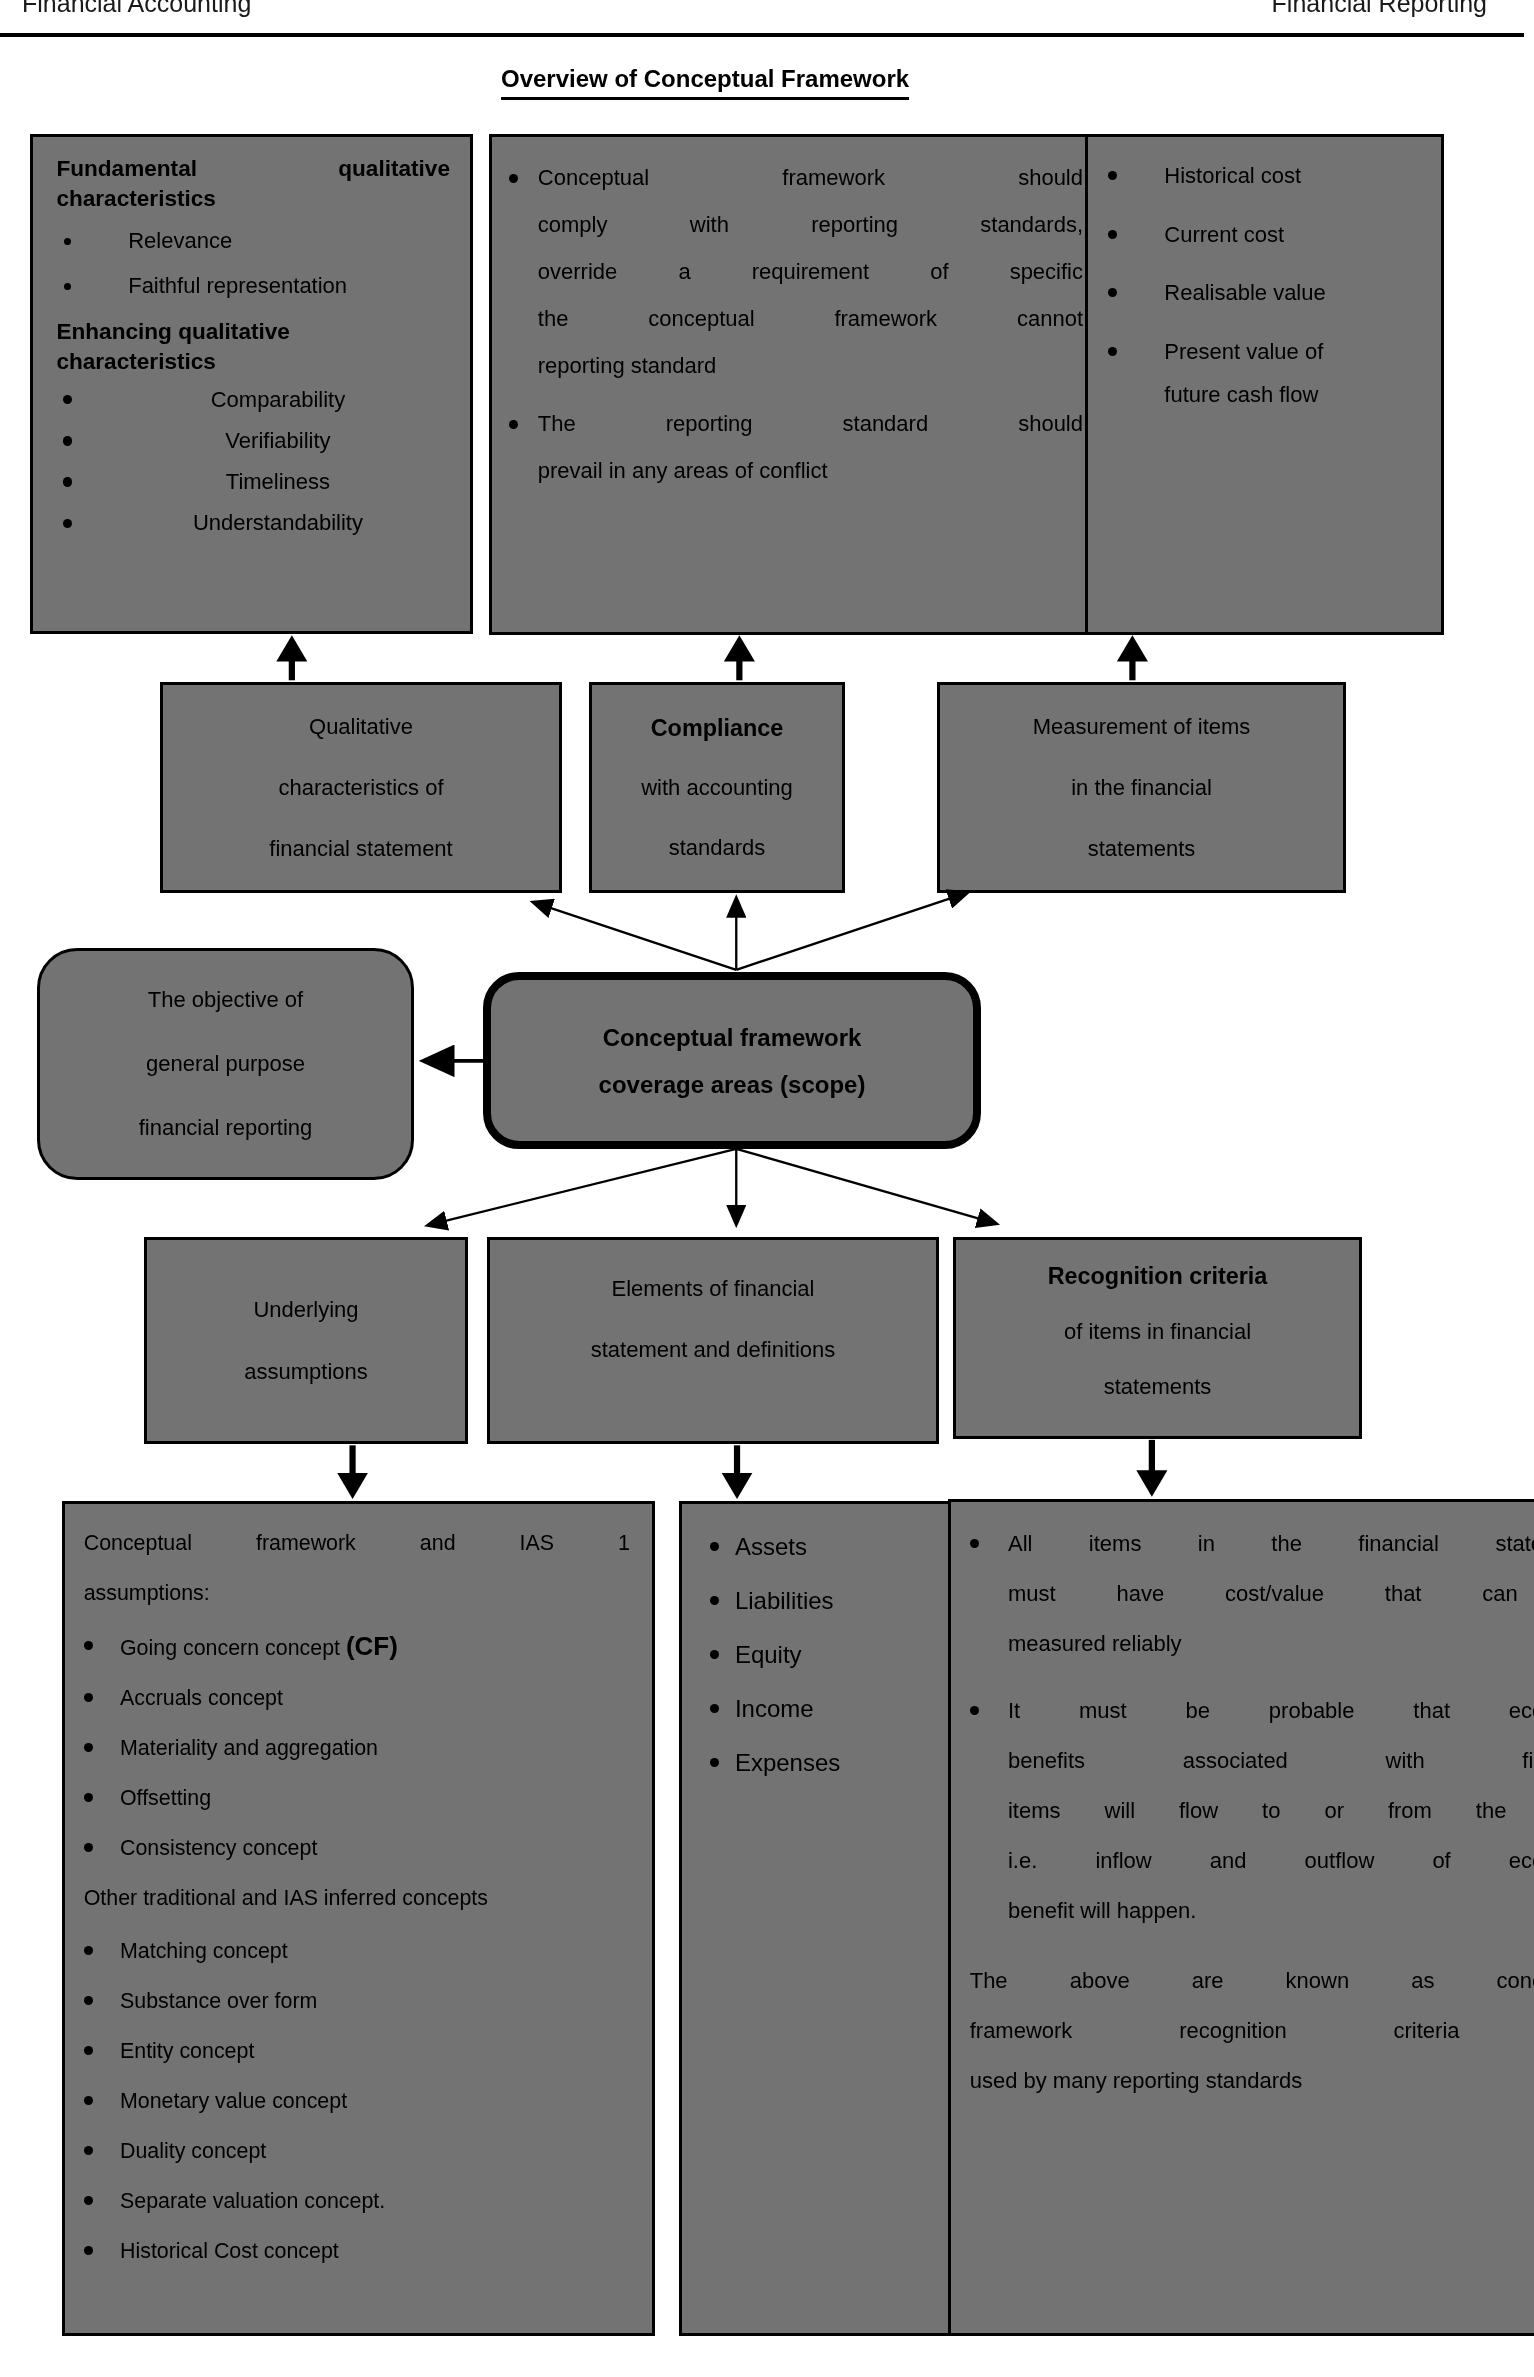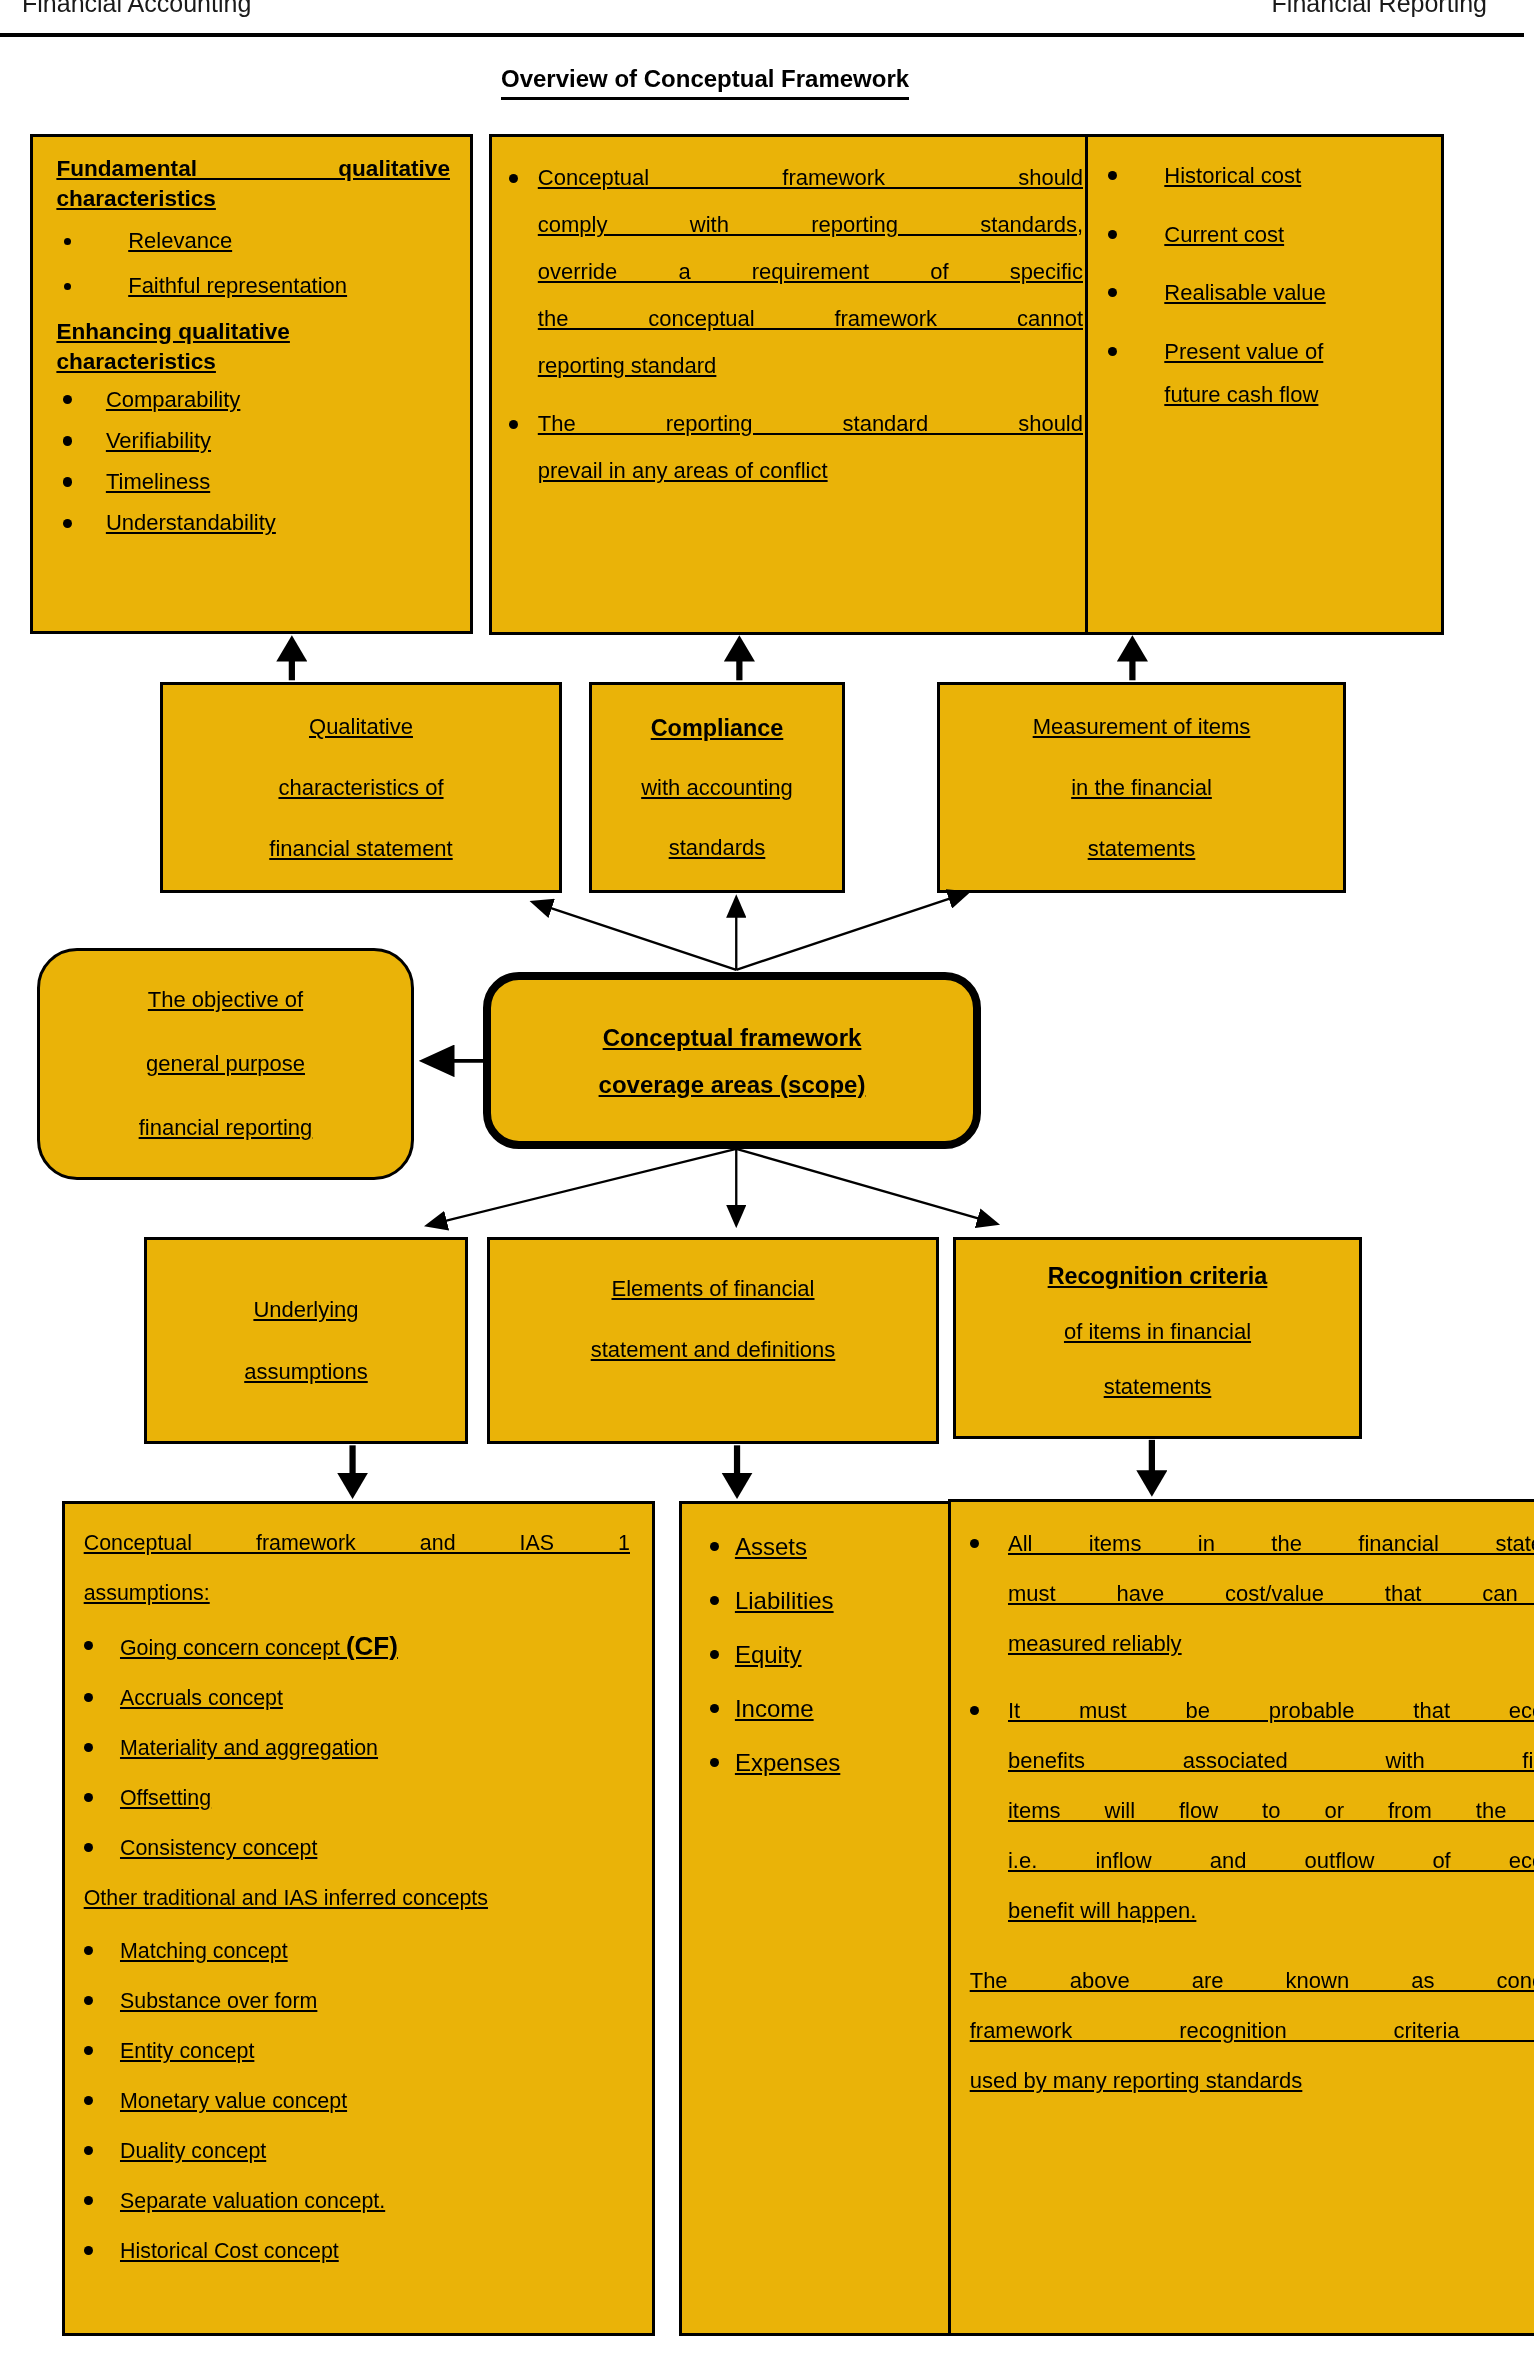--- a/index.html
+++ b/index.html
@@ -10,37 +10,37 @@
   
   .hdr{position:absolute;top:-11px;font-size:25px;color:#1a1a1a;white-space:nowrap;}
   .hdr-left{left:22px;}
   .hdr-right{left:auto;right:47px;}
   .hrule{position:absolute;left:0;top:33px;width:1524px;height:3.9px;background:#000;}
   .title{
     position:absolute;left:501px;top:65px;font-size:24px;font-weight:bold;
     border-bottom:3.9px solid #000;padding-bottom:3.9px;white-space:nowrap;
   }
   
-  .box{position:absolute;border:3.1px solid #000;background:#eab308;box-sizing:border-box;text-decoration:underline;}
+  .box{position:absolute;border:3.1px solid #000;background:#737373;box-sizing:border-box;}
   .center-txt{display:flex;flex-direction:column;justify-content:center;align-items:center;text-align:center;}
   .jst{text-align:justify;text-align-last:justify;}
   
   .li{display:flex;align-items:flex-start;}
   .dot{flex:0 0 auto;width:9.3px;height:9.3px;border-radius:50%;background:#000;}
   .dot-sm{width:7px;height:7px;}
   .li-txt{flex:1 1 auto;min-width:0;}
   
   .b-fqc{left:30px;top:134px;width:443px;height:500px;padding:17px 20px 0 23.4px;}
   .b-fqc .hline{font-size:22.6px;font-weight:bold;line-height:30px;}
   .b-fqc .ul1{margin-top:12.5px;}
   .b-fqc .ul1 .li{margin-bottom:17px;line-height:28px;gap:20px;}
   .b-fqc .ul1 .dot{margin:11px 0 0 7.8px;}
   .b-fqc .ul1 .li-txt{margin-left:37px;}
   .b-fqc .ul2{margin-top:9.3px;}
-  .b-fqc .ul2 .li{margin-bottom:13.2px;line-height:28px;}
+  .b-fqc .ul2 .li{margin-bottom:13.2px;line-height:28px;text-align:center;}
   .b-fqc .ul2 .dot{margin:9.3px 0 0 6.2px;}
   .b-fqc .ul2 .li-txt{margin-left:34px;}
   
   .b-rules{left:489px;top:134px;width:634px;height:501px;padding:17px 37px 0 17px;}
   .b-rules .li-txt{margin-left:19.5px;line-height:47px;}
   .b-rules .dot{margin-top:19.5px;}
   .b-rules .li2{margin-top:11px;}
   
   .b-mb{left:1085px;top:134px;width:359px;height:501px;padding:17px 15.6px 0 20px;}
   .b-mb .li{margin-bottom:15.6px;line-height:43px;gap:20px;}

